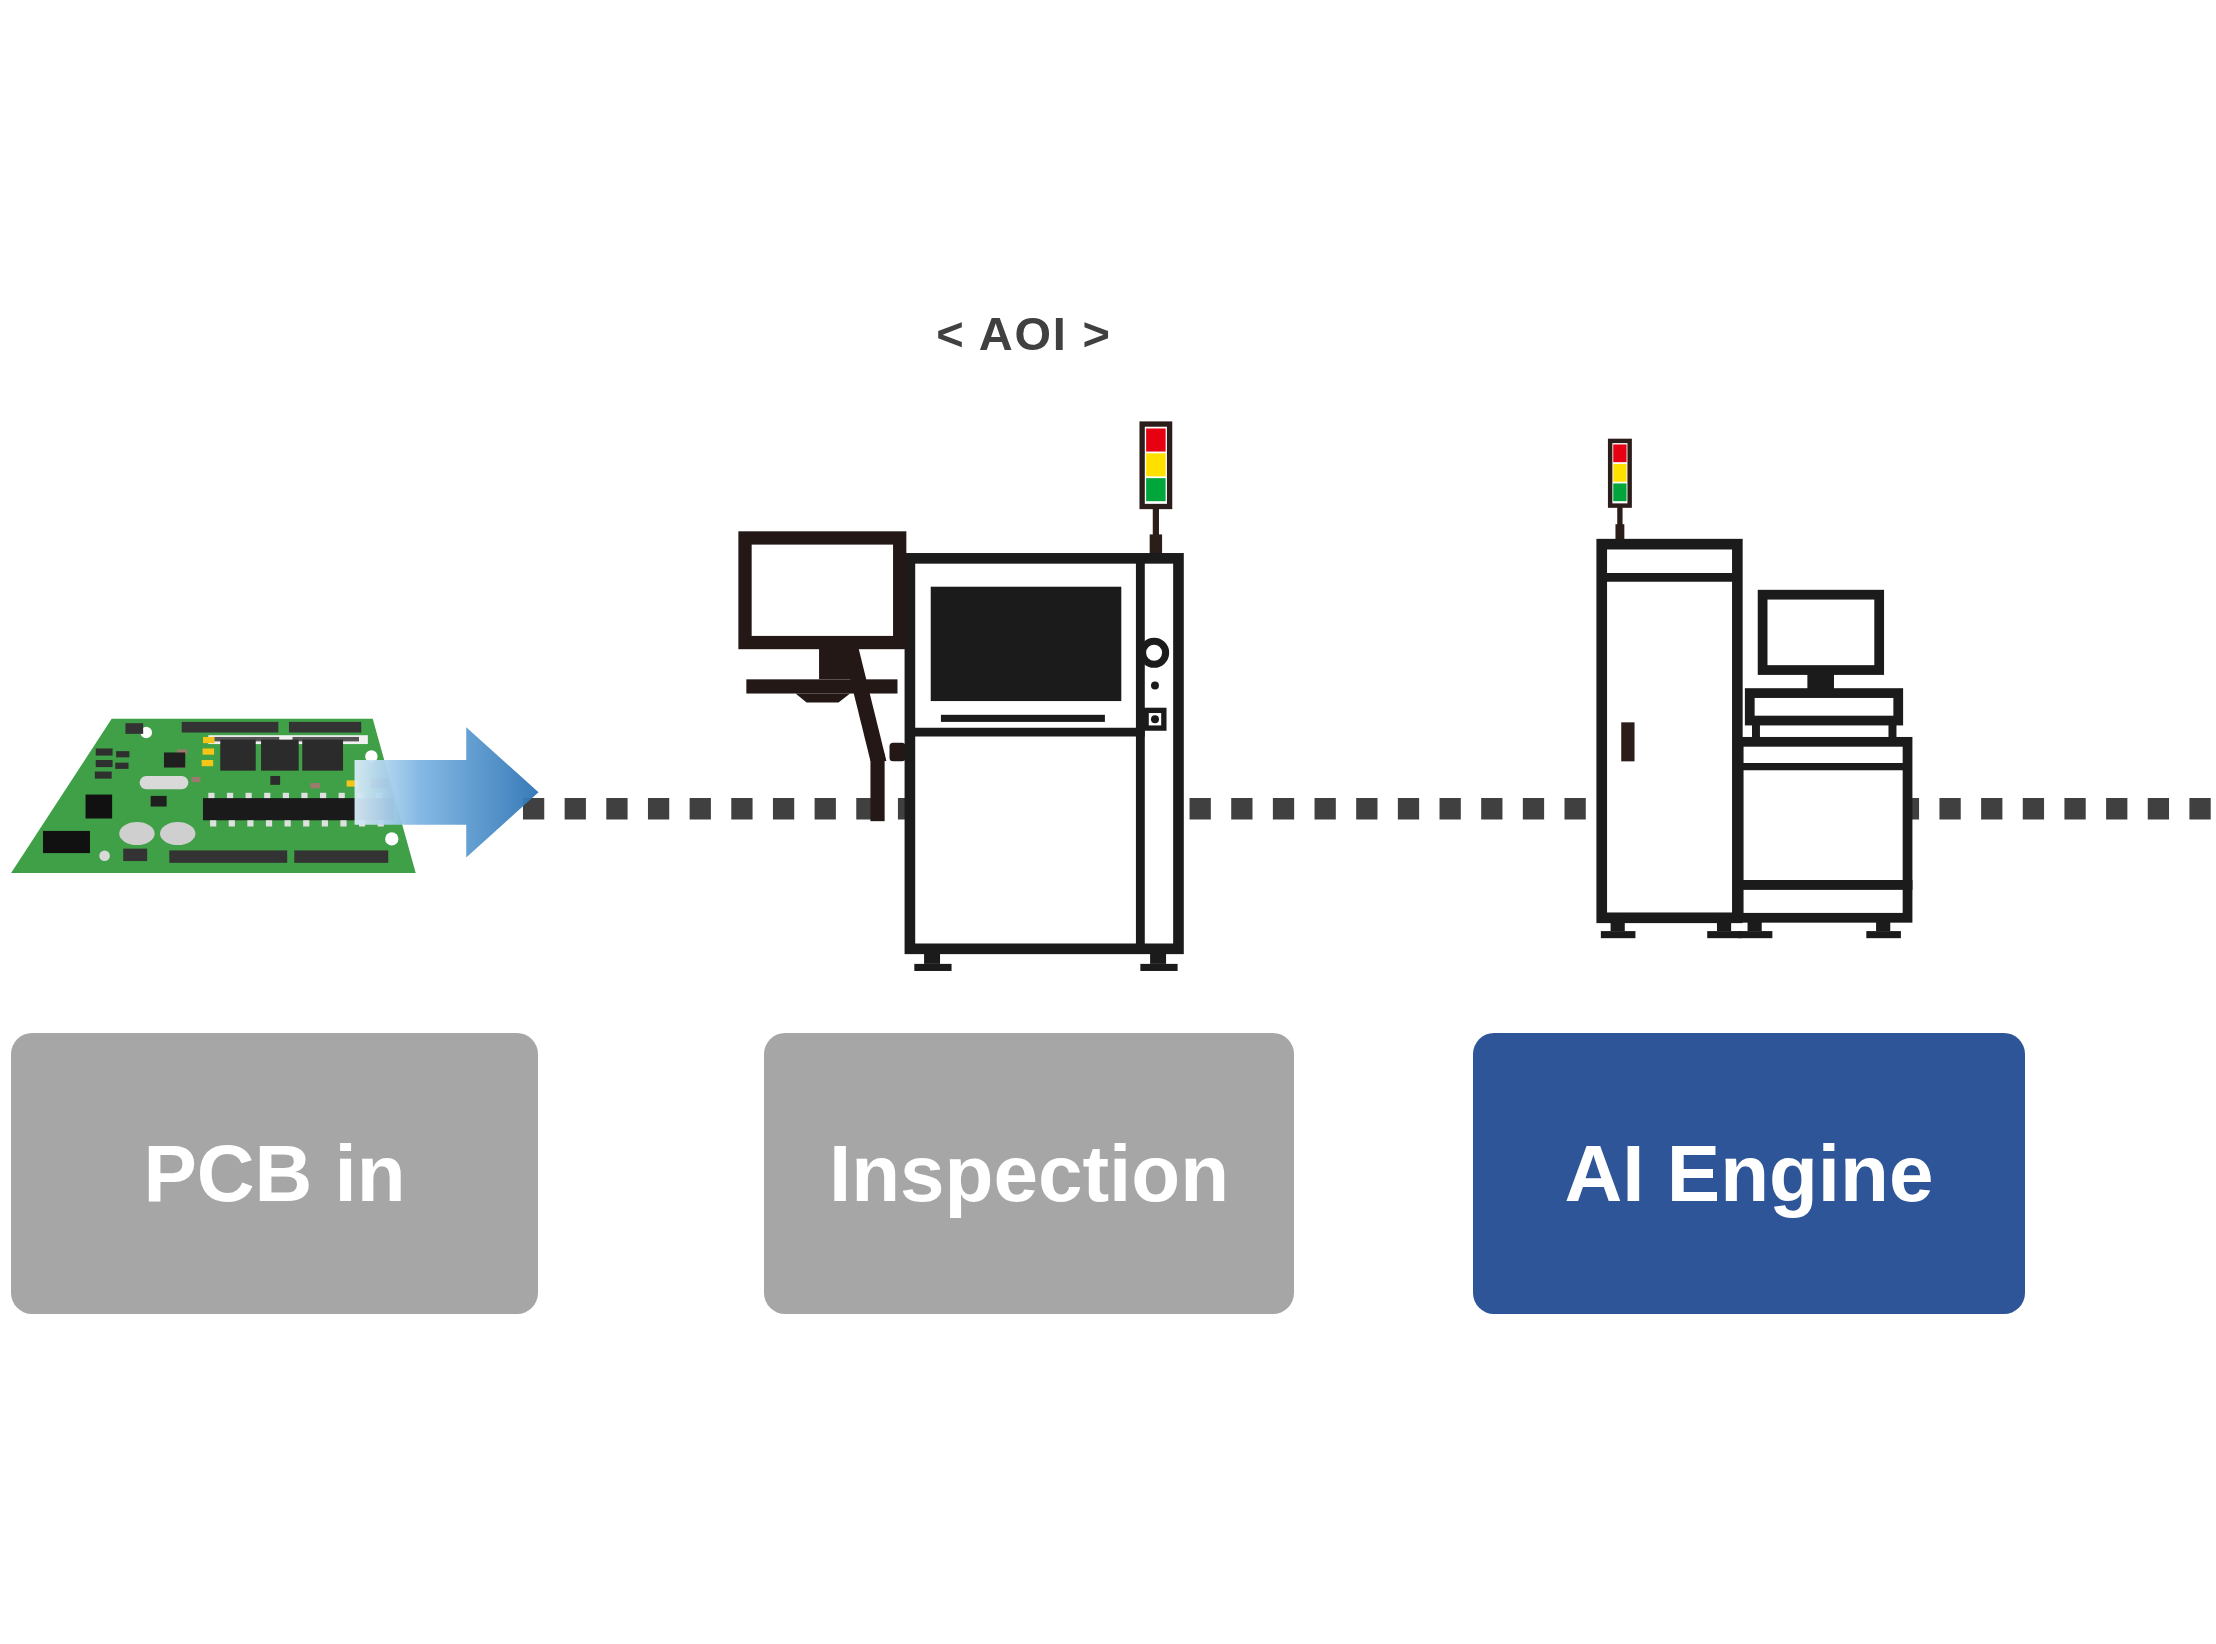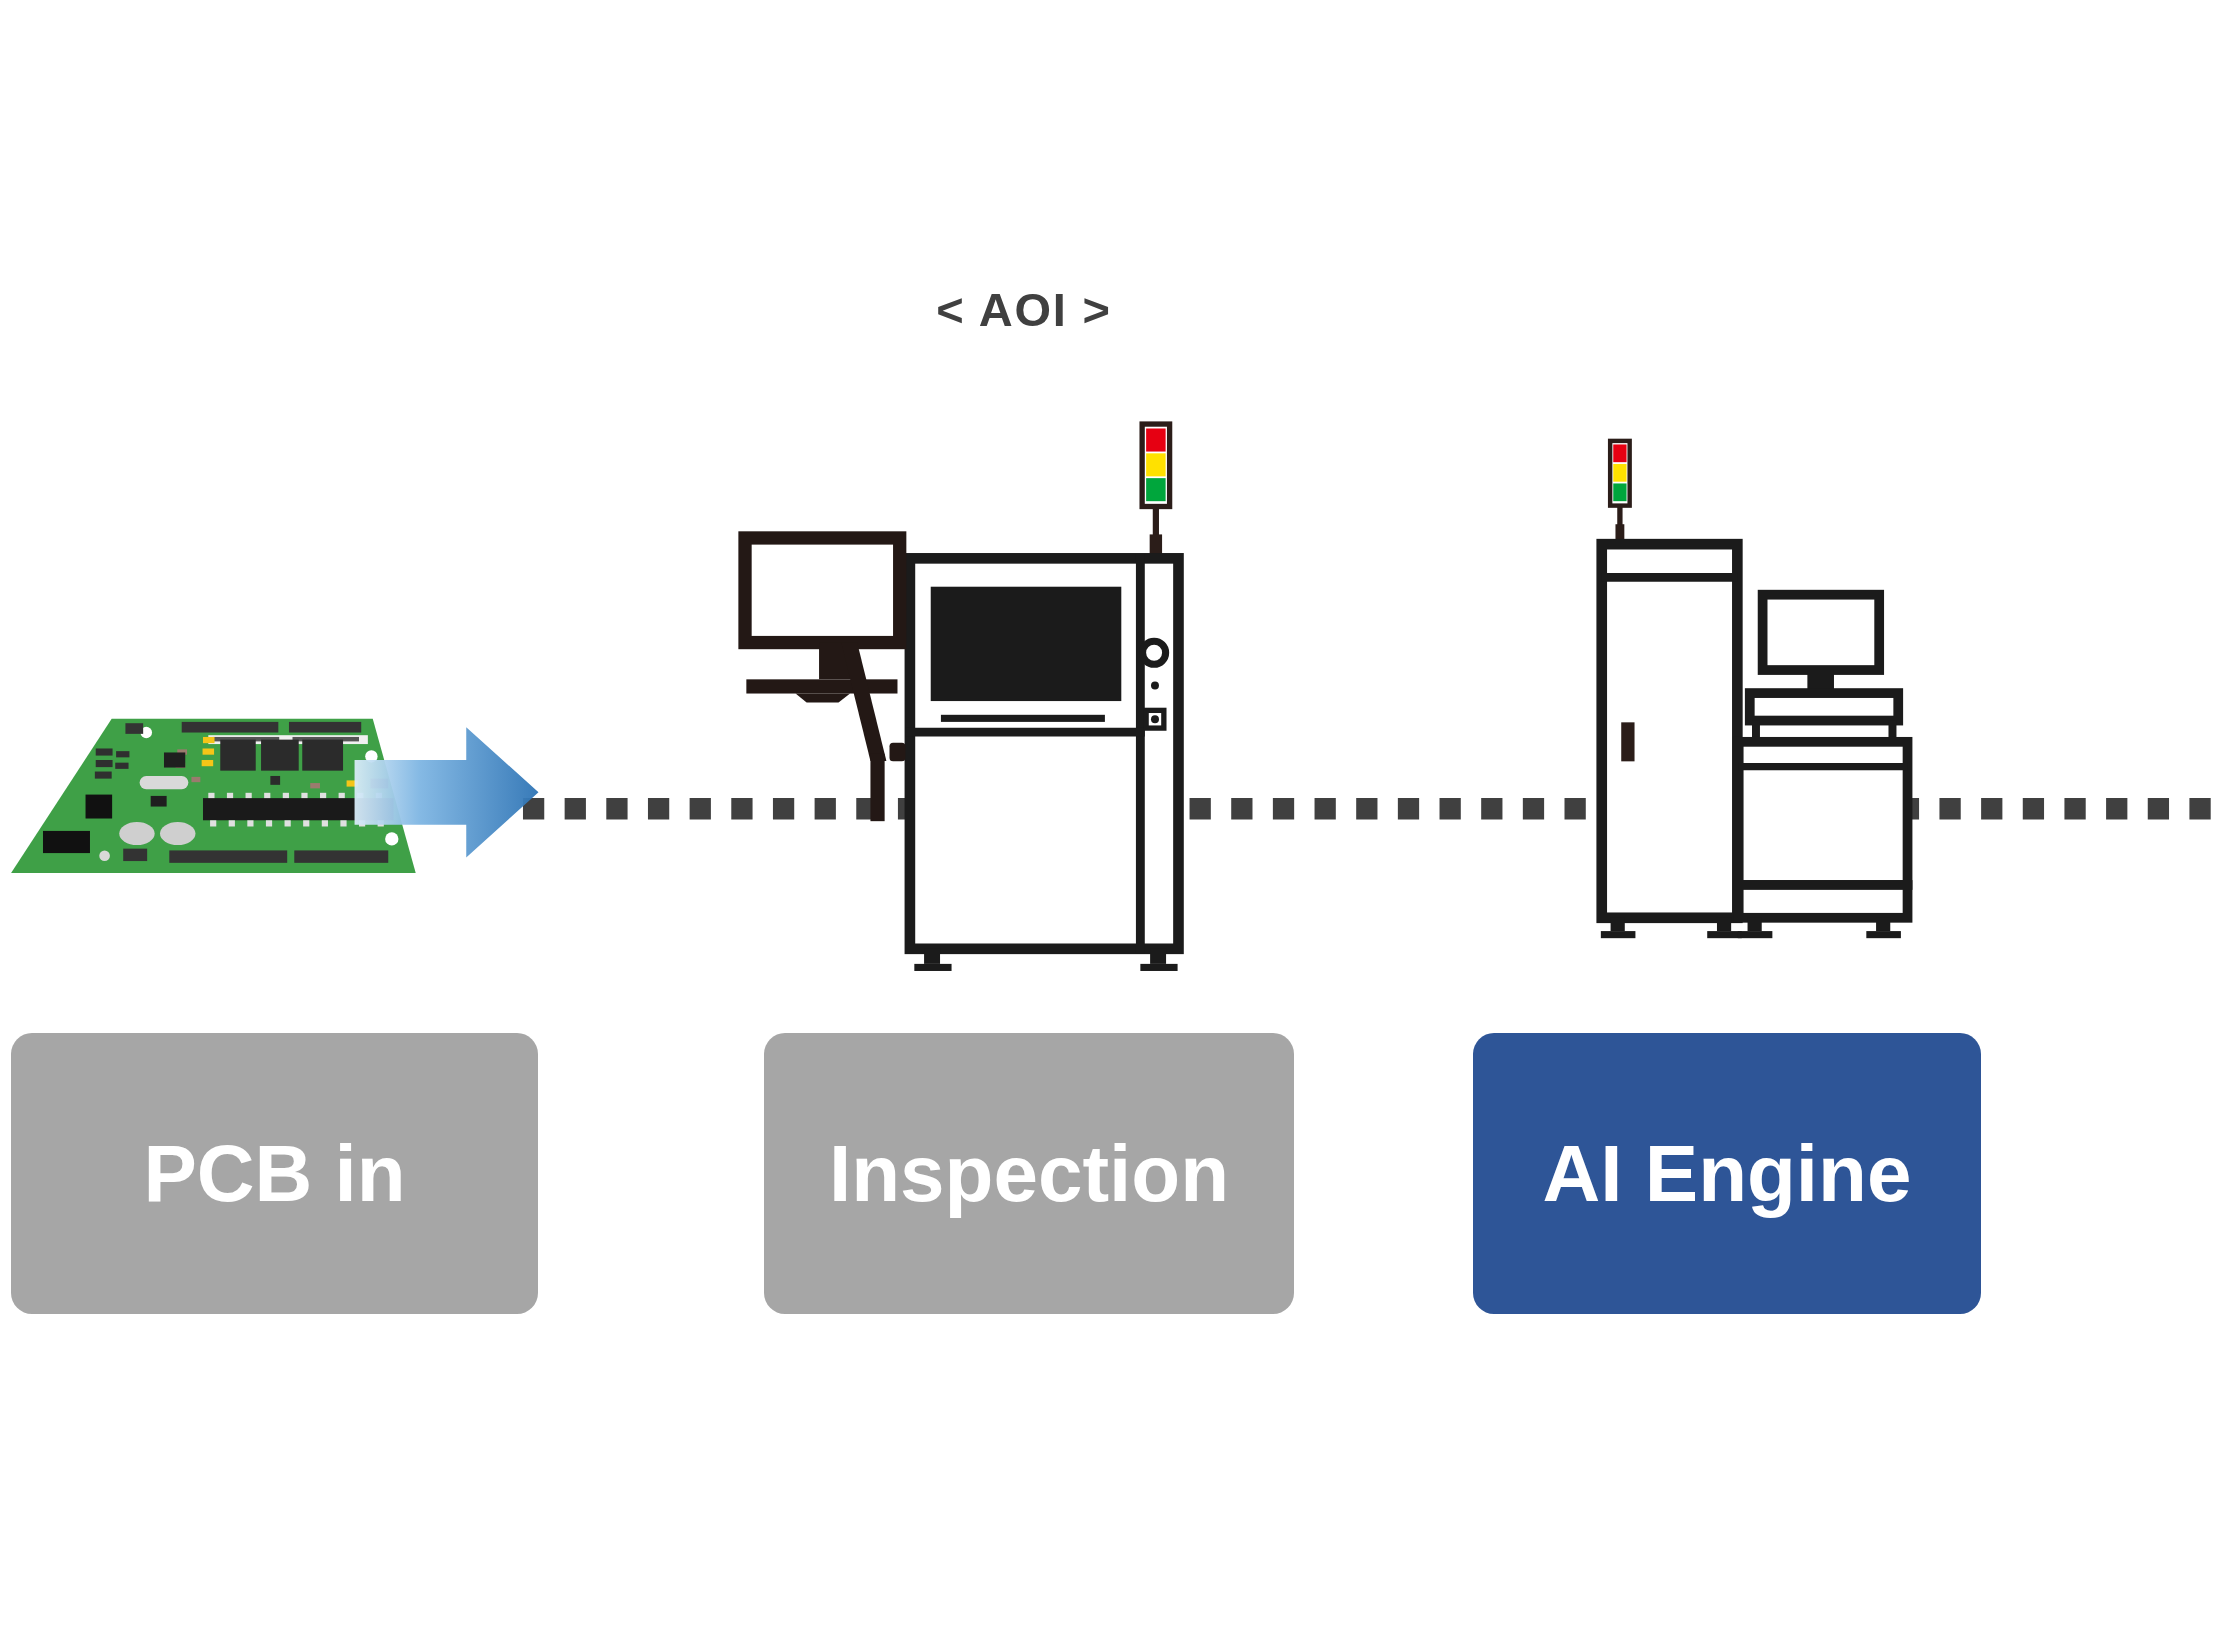--- a/index.html
+++ b/index.html
@@ -18,35 +18,36 @@
     width: 3211px;
     height: 1645px;
   }
   .side-label {
     position: absolute;
     transform: translateX(-50%);
     color: #404040;
     font-size: 47px;
     letter-spacing: 1.8px;
     white-space: nowrap;
+    margin-top: 24px;
   }
   .step {
     position: absolute;
     top: 1033px;
     height: 281px;
     border-radius: 21px;
     display: flex;
     align-items: center;
     justify-content: center;
     color: #ffffff;
     font-size: 80px;
   }
   .step-pcb-in     { left: 11px;   width: 527px; background: #a6a6a6; }
   .step-inspection { left: 764px; width: 530px; background: #a6a6a6; }
-  .step-ai-engine  { left: 1473px; width: 508px; background: #2e5597; }
+  .step-ai-engine  { left: 1473px; width: 552px; background: #2e5597; }
 </style>
 </head>
 <body>
 
 <div class="stage">
 
   <svg class="art" viewBox="0 0 7245 3710">
     <defs>
       <linearGradient id="arrowGrad" x1="0" y1="0" x2="1" y2="0">
         <stop offset="0" stop-color="#d9ecf8"></stop>

